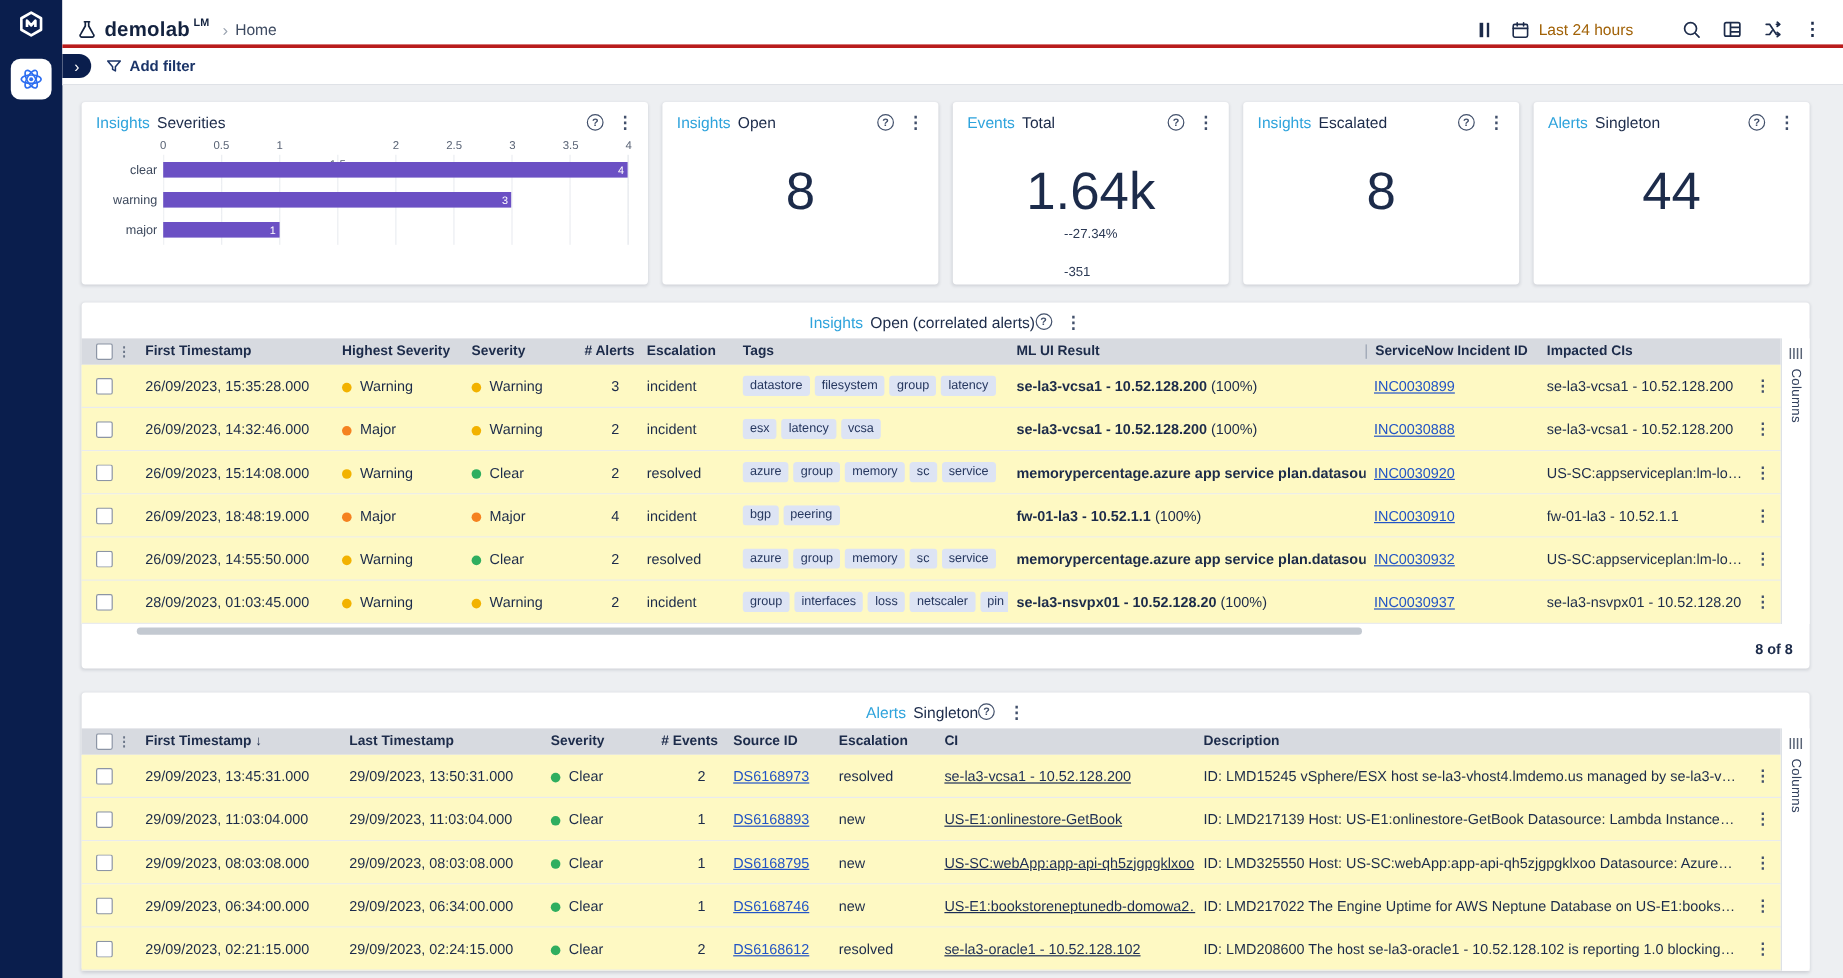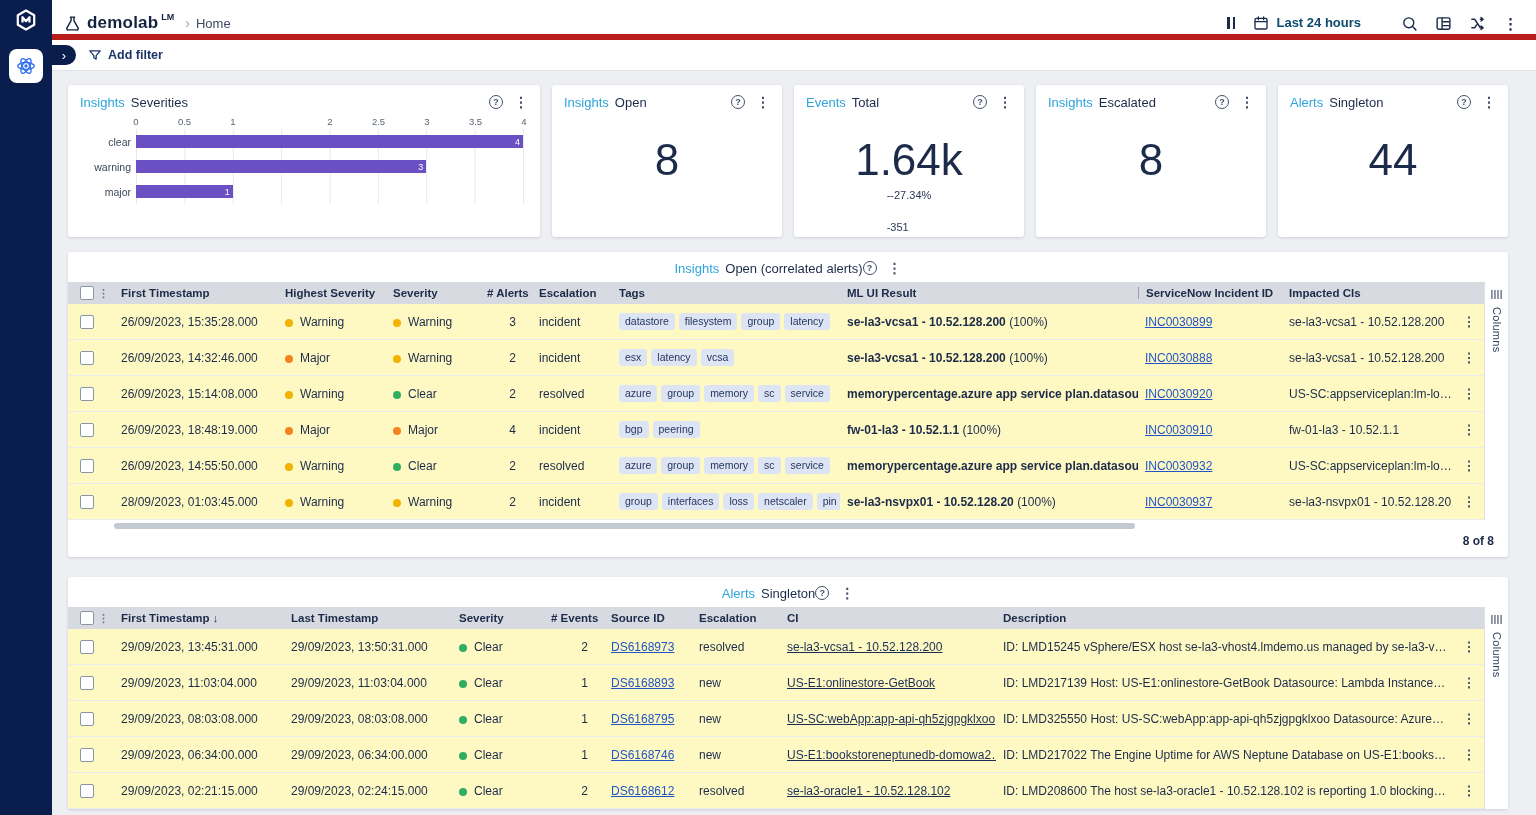--- a/index.html
+++ b/index.html
@@ -9,30 +9,30 @@
   .app { display:flex; width:1536px; height:815px; }
 
   
   .sidebar { width:52px; flex:none; background:#0a1e4d; display:flex; flex-direction:column; align-items:center; }
   .logo-tile { width:52px; height:40px; display:flex; align-items:center; justify-content:center; cursor:pointer; }
   .nav-tile { width:34px; height:34px; background:#fff; border-radius:8px; margin-top:9px; display:flex; align-items:center; justify-content:center; cursor:pointer; }
 
   .main { flex:1; min-width:0; display:flex; flex-direction:column; }
 
   
-  .topbar { height:40px; flex:none; background:#fff; border-bottom:6px solid #b91c1c; display:flex; align-items:center; padding:12px 18px 0 12px; }
+  .topbar { height:40px; flex:none; background:#fff; border-bottom:3px solid #b91c1c; display:flex; align-items:center; padding:12px 18px 0 12px; }
   .brand { display:flex; align-items:center; gap:6px; }
   .brand-name { font-weight:700; font-size:17px; color:#13223f; letter-spacing:.2px; }
   .brand-sup { font-weight:700; font-size:9px; color:#13223f; position:relative; top:-6px; left:-3px; }
   .crumb-sep { color:#9aa3b0; font-size:14px; margin:0 6px 0 8px; }
   .crumb { font-size:13px; color:#3d4a61; }
   .topbar-right { margin-left:auto; display:flex; align-items:center; gap:18px; }
   .pause-icon { display:flex; gap:3px; cursor:pointer; }
   .pause-icon i { display:block; width:2.5px; height:12px; background:#1c2b4a; }
-  .timerange { display:flex; align-items:flex-start; gap:7px; font-size:13px; color:#0c4a6e; cursor:pointer;font-weight:bold; }
+  .timerange { display:flex; align-items:flex-start; gap:7px; font-size:13px; color:#a16207; cursor:pointer; }
   .tool-group { display:flex; align-items:center; gap:17px; margin-left:22px; }
   .icon-btn { display:flex; align-items:center; cursor:pointer; }
   .kebab { font-size:15px; line-height:1; color:#1c2b4a; font-weight:700; cursor:pointer; }
 
   
   .filterbar { height:31px; flex:none; background:#fff; border-bottom:1px solid #dfe2e7; display:flex; align-items:center; gap:12px; }
   .expand-btn { width:24px; height:20px; background:#0a1e4d; color:#fff; border-radius:0 11px 11px 0; display:flex; align-items:center; justify-content:center; font-size:13px; cursor:pointer; }
   .add-filter { display:flex; align-items:center; gap:6px; font-size:12.5px; font-weight:700; color:#1b3468; cursor:pointer; }
 
   

